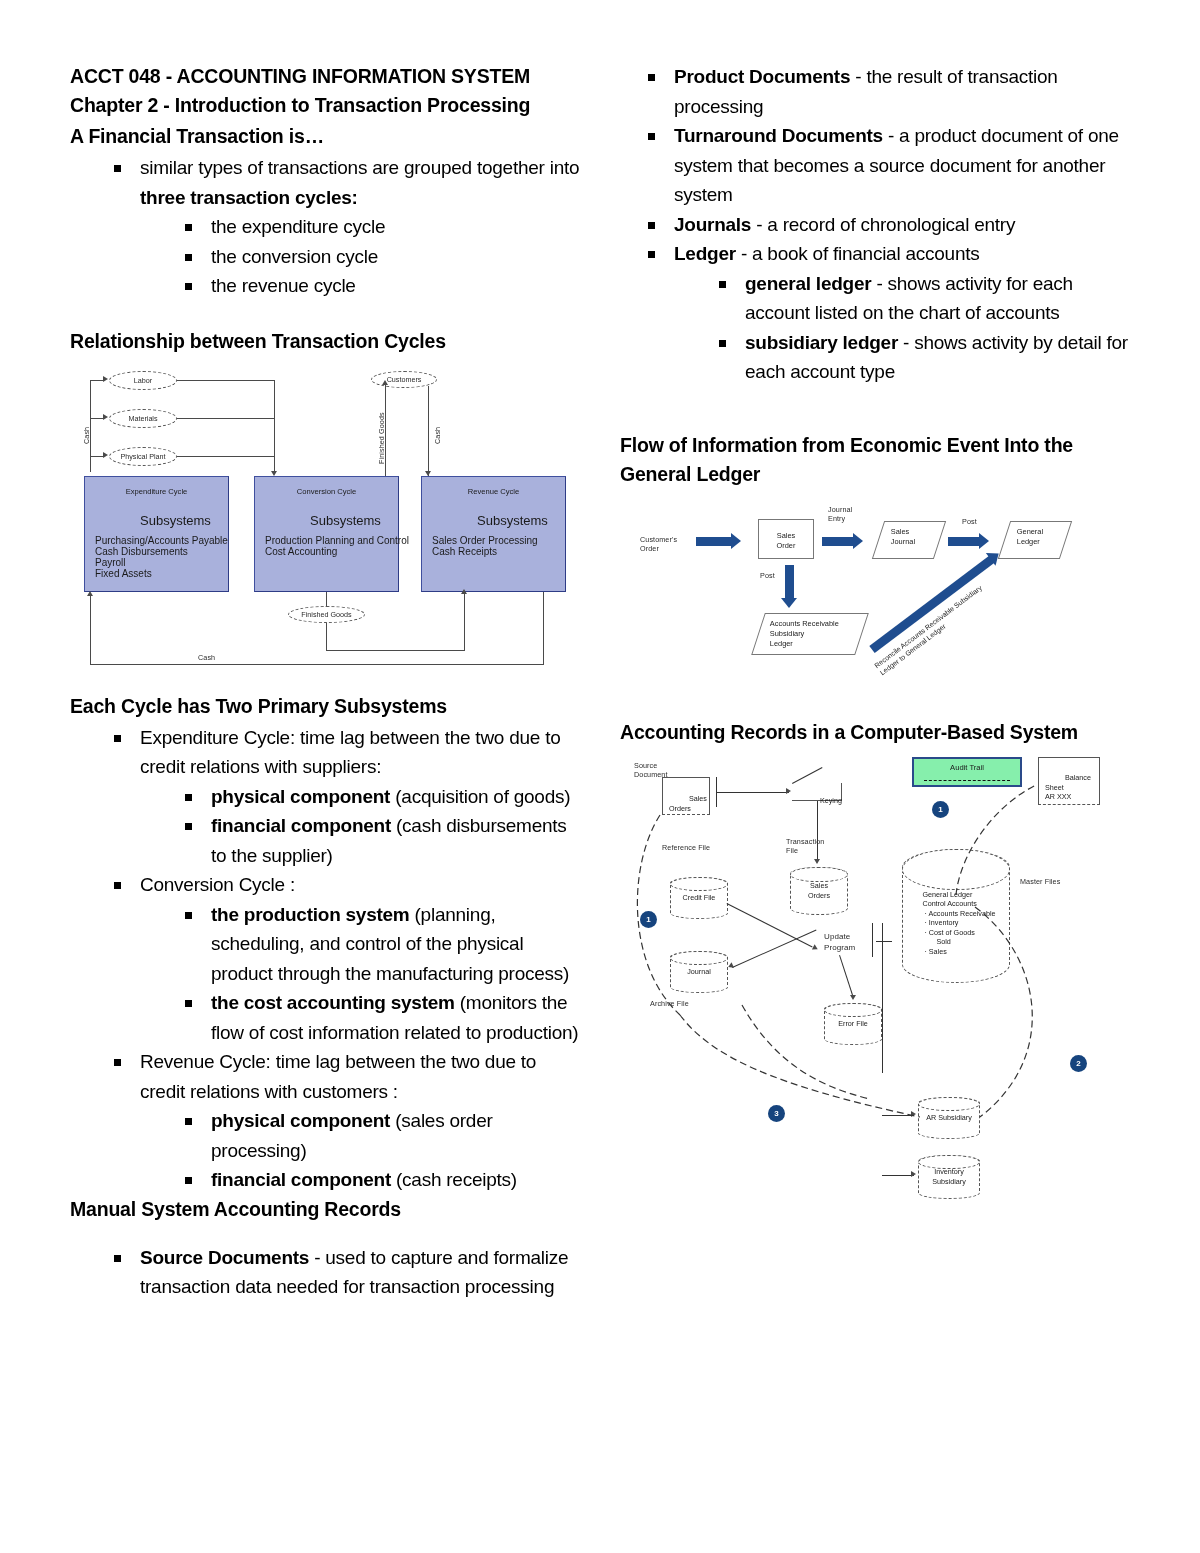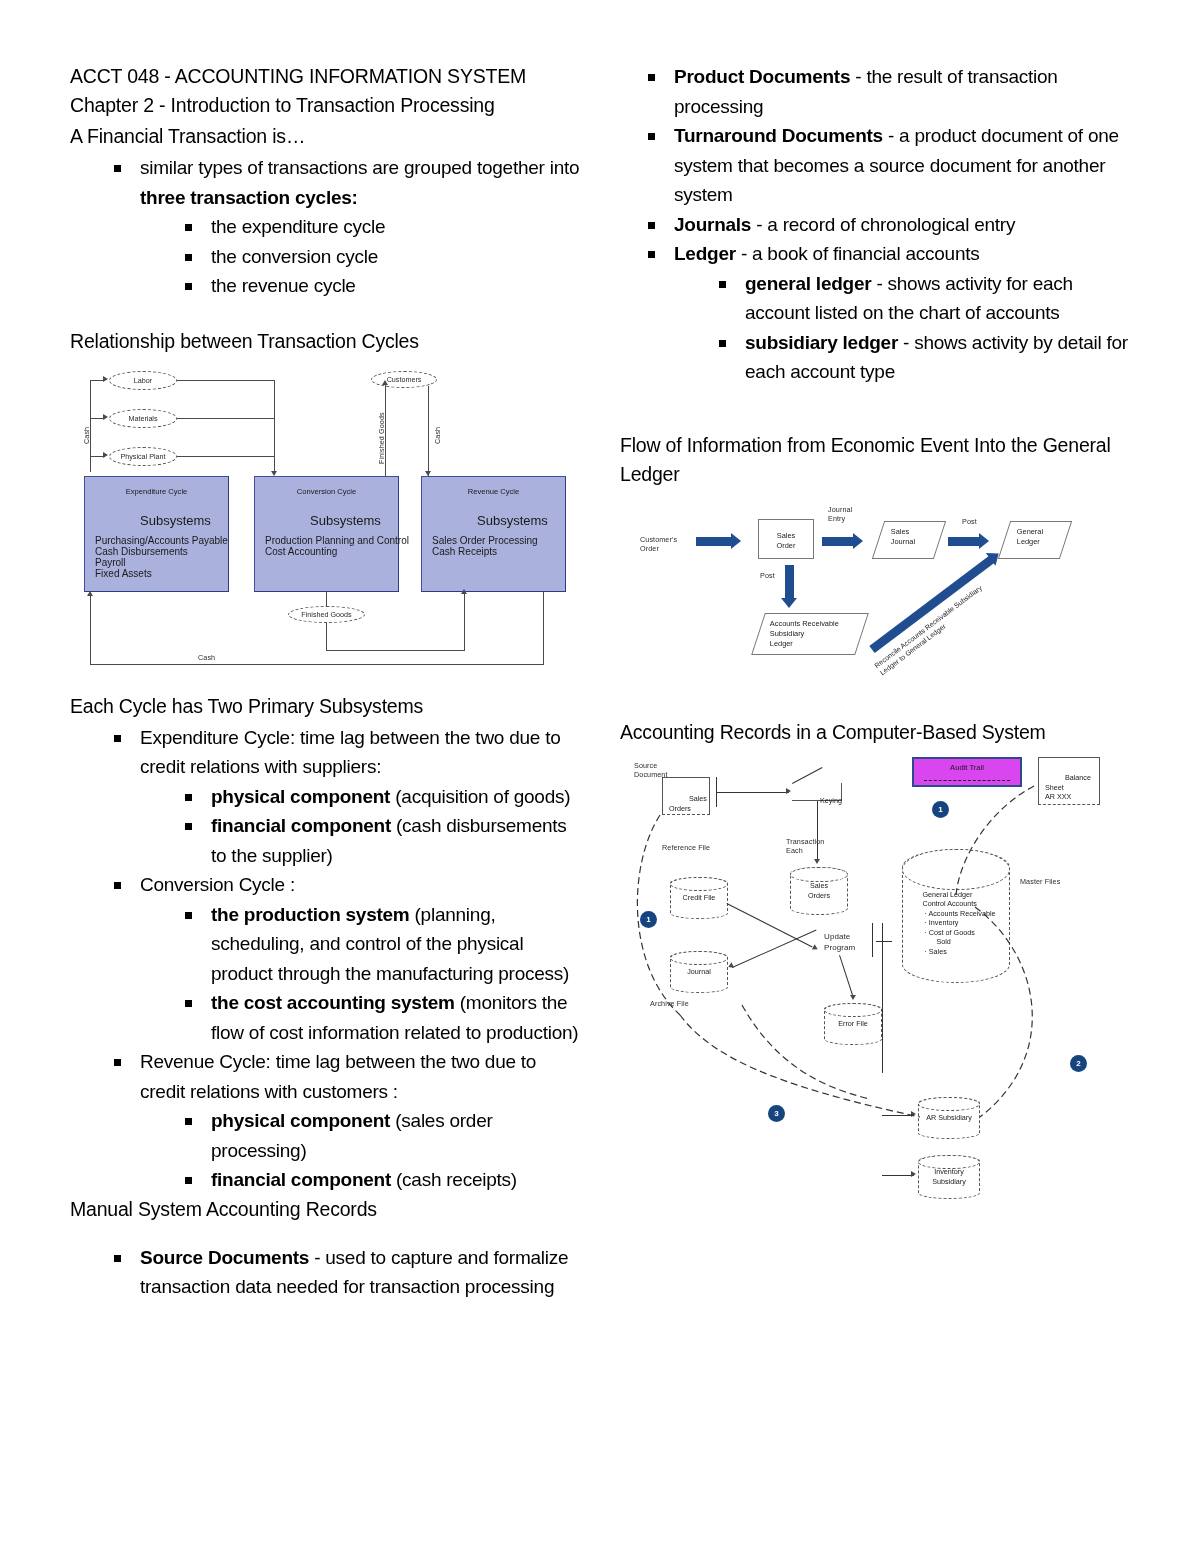--- a/index.html
+++ b/index.html
@@ -21,21 +21,21 @@
   .cols {
     display: flex;
     gap: 40px;
     align-items: flex-start;
   }
   .col { width: 510px; }
   .col-right { width: 520px; }
 
   h1.doc-title, .heading {
     font-size: 19.5px;
-    font-weight: normal;
+    font-weight: bold;
     line-height: 29px;
     margin: 0;
     letter-spacing: -0.2px;
   }
   .heading { margin: 0 0 2px 0; }
   .sect-heading { margin-top: 26px; }
 
   ul {
     list-style: none;
     margin: 0;
@@ -181,21 +181,21 @@
   }
   .cyl::before {
     content: ""; position: absolute; left: -1px; right: -1px; top: -1px;
     height: 30%;
     border: 1px dashed #555; border-radius: 50%;
     background: #fff;
   }
   .cyl > span { position: relative; z-index: 2; }
   .audit-trail {
     position: absolute;
-    background: #d946ef;
+    background: #86efac;
     border: 2px solid #2a4a8a;
     font-size: 7.6px; color: #1a1a1a;
     text-align: center;
     padding-top: 4px;
   }
   .audit-dash {
     position: absolute; left: 10px; right: 10px; top: 21px;
     border-top: 1px dashed #111;
   }
   .badge {
@@ -405,21 +405,21 @@
         <div class="thin" style="left:96px; top:22px; width:1px; height:30px;"></div>
         <div class="thin" style="left:96px; top:37px; width:73px; height:1px;"></div>
         <div class="arr arr-r" style="left:166px; top:33.5px;"></div>
 
         <div class="box-plain" style="left:172px; top:28px; width:50px; height:18px; padding:4px 0 0 8px; border-left:none; border-top:none;">
           <span>Keying</span>
         </div>
         <div class="thin" style="left:172px; top:28px; width:34px; height:1px; transform:rotate(-28deg); transform-origin:0 0;"></div>
 
         <div class="dlabel" style="left:166px; top:82px;">Transaction
-Each</div>
+File</div>
         <div class="thin" style="left:197px; top:46px; width:1px; height:60px;"></div>
         <div class="arr arr-d" style="left:194px; top:104px;"></div>
 
         <div class="cyl" style="left:170px; top:112px; width:58px; height:48px;">
           <span>Sales
 Orders</span>
         </div>
 
         <div class="dlabel" style="left:42px; top:88px;">Reference File</div>
         <div class="cyl" style="left:50px; top:122px; width:58px; height:42px;">

